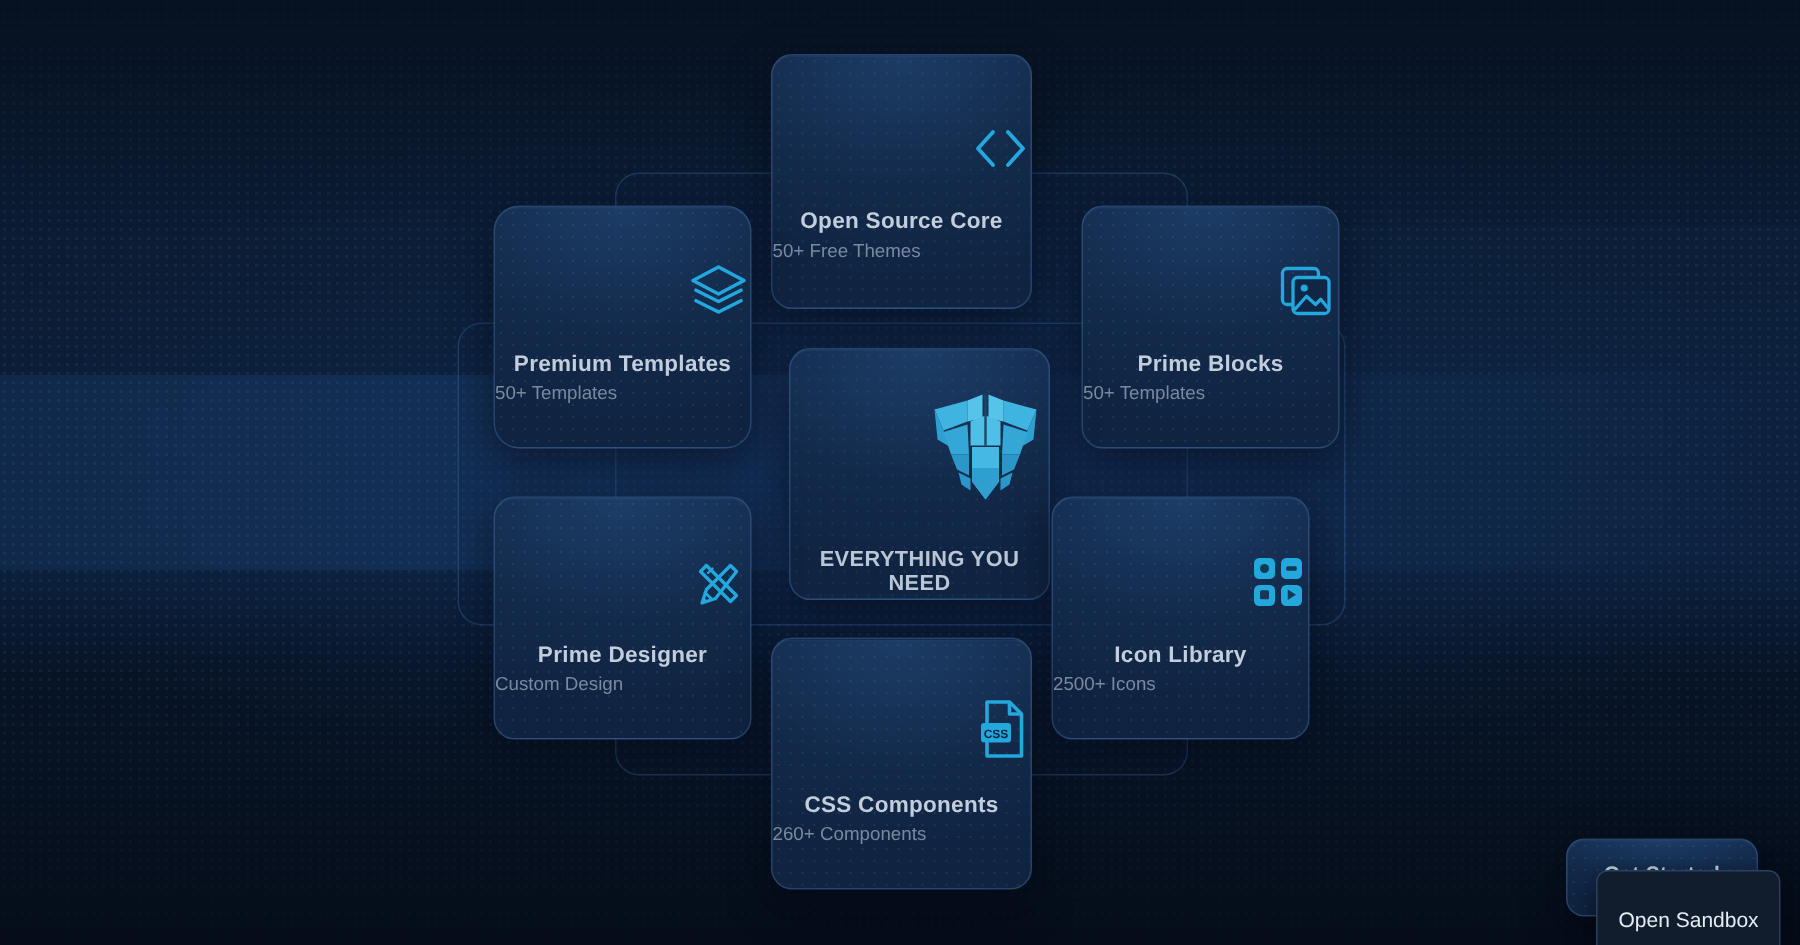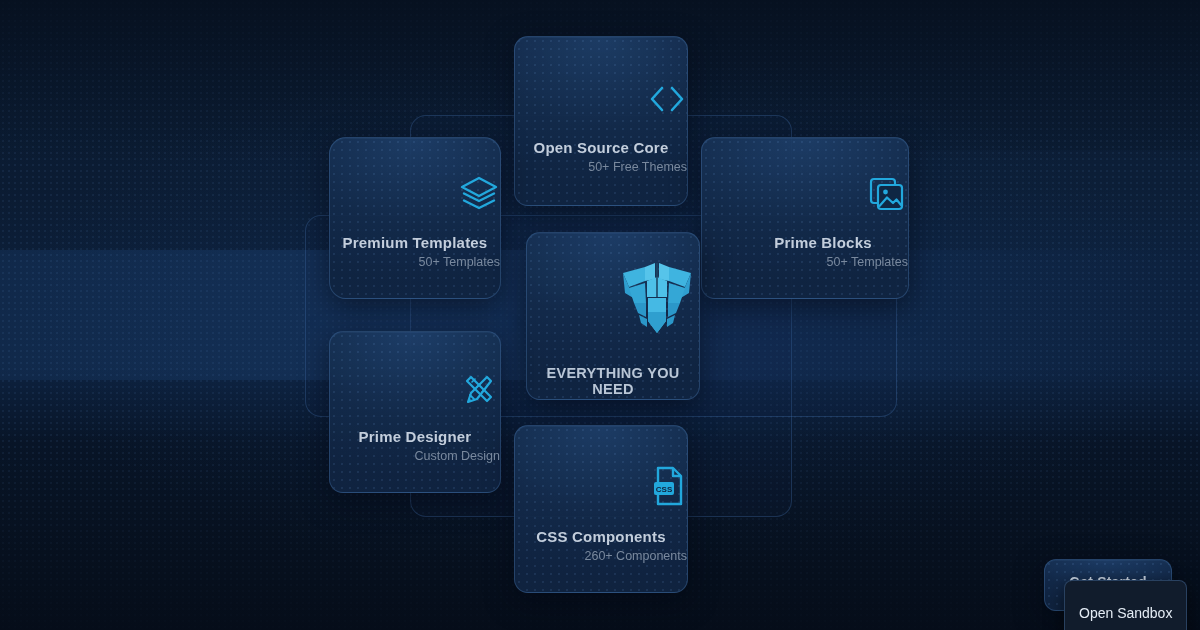--- a/index.html
+++ b/index.html
@@ -70,34 +70,34 @@
     display:flex;flex-direction:column;align-items:center;}
   .icon-wrap{
     display:flex;align-items:center;justify-content:flex-end;
     width:100%;
   }
   .card-title{
     color:#c3cedc;font-size:15px;font-weight:700;letter-spacing:.2px;
     text-align:center;width:100%;
   }
   .card-sub{
-    color:#79899e;font-size:12.5px;font-weight:400;text-align:right;width:100%;
+    color:#79899e;font-size:12.5px;font-weight:400;text-align:left;width:100%;
     margin-top:4px;
   }
 
   
   #card-open-source{left:514px;top:36px;width:172px;height:168px;}
   #card-open-source .icon-wrap{margin-top:42px;height:40px;}
   #card-open-source .card-title{margin-top:20px;}
 
   #card-premium{left:329px;top:137px;width:170px;height:160px;border-radius:17px;}
   #card-premium .icon-wrap{margin-top:34px;height:44px;}
   #card-premium .card-title{margin-top:18px;}
 
-  #card-prime-blocks{left:701px;top:137px;width:170px;height:160px;padding-left:36px;}
+  #card-prime-blocks{left:721px;top:137px;width:170px;height:160px;}
   #card-prime-blocks .icon-wrap{margin-top:34px;height:44px;}
   #card-prime-blocks .card-title{margin-top:18px;}
 
   #card-center{left:526px;top:232px;width:172px;height:166px;}
   #card-center .icon-wrap{margin-top:24px;height:86px;}
   #card-center .card-title{margin-top:22px;font-size:14.5px;font-weight:700;letter-spacing:.3px;color:#b9c6d6;}
 
   #card-theme{left:329px;top:331px;width:170px;height:160px;}
   #card-theme .icon-wrap{margin-top:34px;height:44px;}
   #card-theme .card-title{margin-top:18px;}
@@ -239,20 +239,39 @@
           <path d="M33 13 L29 9 L13 25 L10 34 L19 31 Z" fill="none" stroke="#22a8dd" stroke-width="2.2" stroke-linejoin="round"></path>
           <path d="M12 27 L16 31" stroke="#22a8dd" stroke-width="1.8" stroke-linecap="round"></path>
           <path d="M10 34 L13.5 32.5 L11.5 30.5 Z" fill="#22a8dd"></path>
         </svg>
       </div>
       <div class="card-title">Prime Designer</div>
       <div class="card-sub">Custom Design</div>
     </div>
   </div>
 
+  <div class="card" id="card-icon-lib">
+    <div class="card-dots"></div>
+    <div class="card-inner">
+      <div class="icon-wrap">
+        <svg width="40" height="40" viewBox="0 0 40 40">
+          <rect x="4" y="4" width="14" height="14" rx="3.5" fill="#22a8dd"></rect>
+          <rect x="22" y="4" width="14" height="14" rx="3.5" fill="#22a8dd"></rect>
+          <rect x="4" y="22" width="14" height="14" rx="3.5" fill="#22a8dd"></rect>
+          <rect x="22" y="22" width="14" height="14" rx="3.5" fill="#22a8dd"></rect>
+          <circle cx="11" cy="11" r="3" fill="#123a57"></circle>
+          <rect x="25.5" y="9.5" width="7" height="3" rx="1" fill="#123a57"></rect>
+          <rect x="8" y="25.5" width="6" height="6" rx="1" fill="#123a57"></rect>
+          <path d="M26.5 25 L32 28.5 L26.5 32 Z" fill="#123a57"></path>
+        </svg>
+      </div>
+      <div class="card-title">Icon Library</div>
+      <div class="card-sub">2500+ Icons</div>
+    </div>
+  </div>
 
   <div class="card" id="card-css">
     <div class="card-dots"></div>
     <div class="card-inner">
       <div class="icon-wrap">
         <svg width="36" height="42" viewBox="0 0 36 42">
           <path d="M7 3 L22 3 L30 11 L30 39 L7 39 Z" fill="none" stroke="#22a8dd" stroke-width="2.4" stroke-linejoin="round"></path>
           <path d="M22 3 L22 11 L30 11" fill="none" stroke="#22a8dd" stroke-width="2.4" stroke-linejoin="round"></path>
           <rect x="3" y="17" width="20" height="13" rx="2" fill="#22a8dd"></rect>
           <text x="13" y="27" font-family="'Liberation Sans',sans-serif" font-size="8" font-weight="700" fill="#0d2440" text-anchor="middle">CSS</text>

